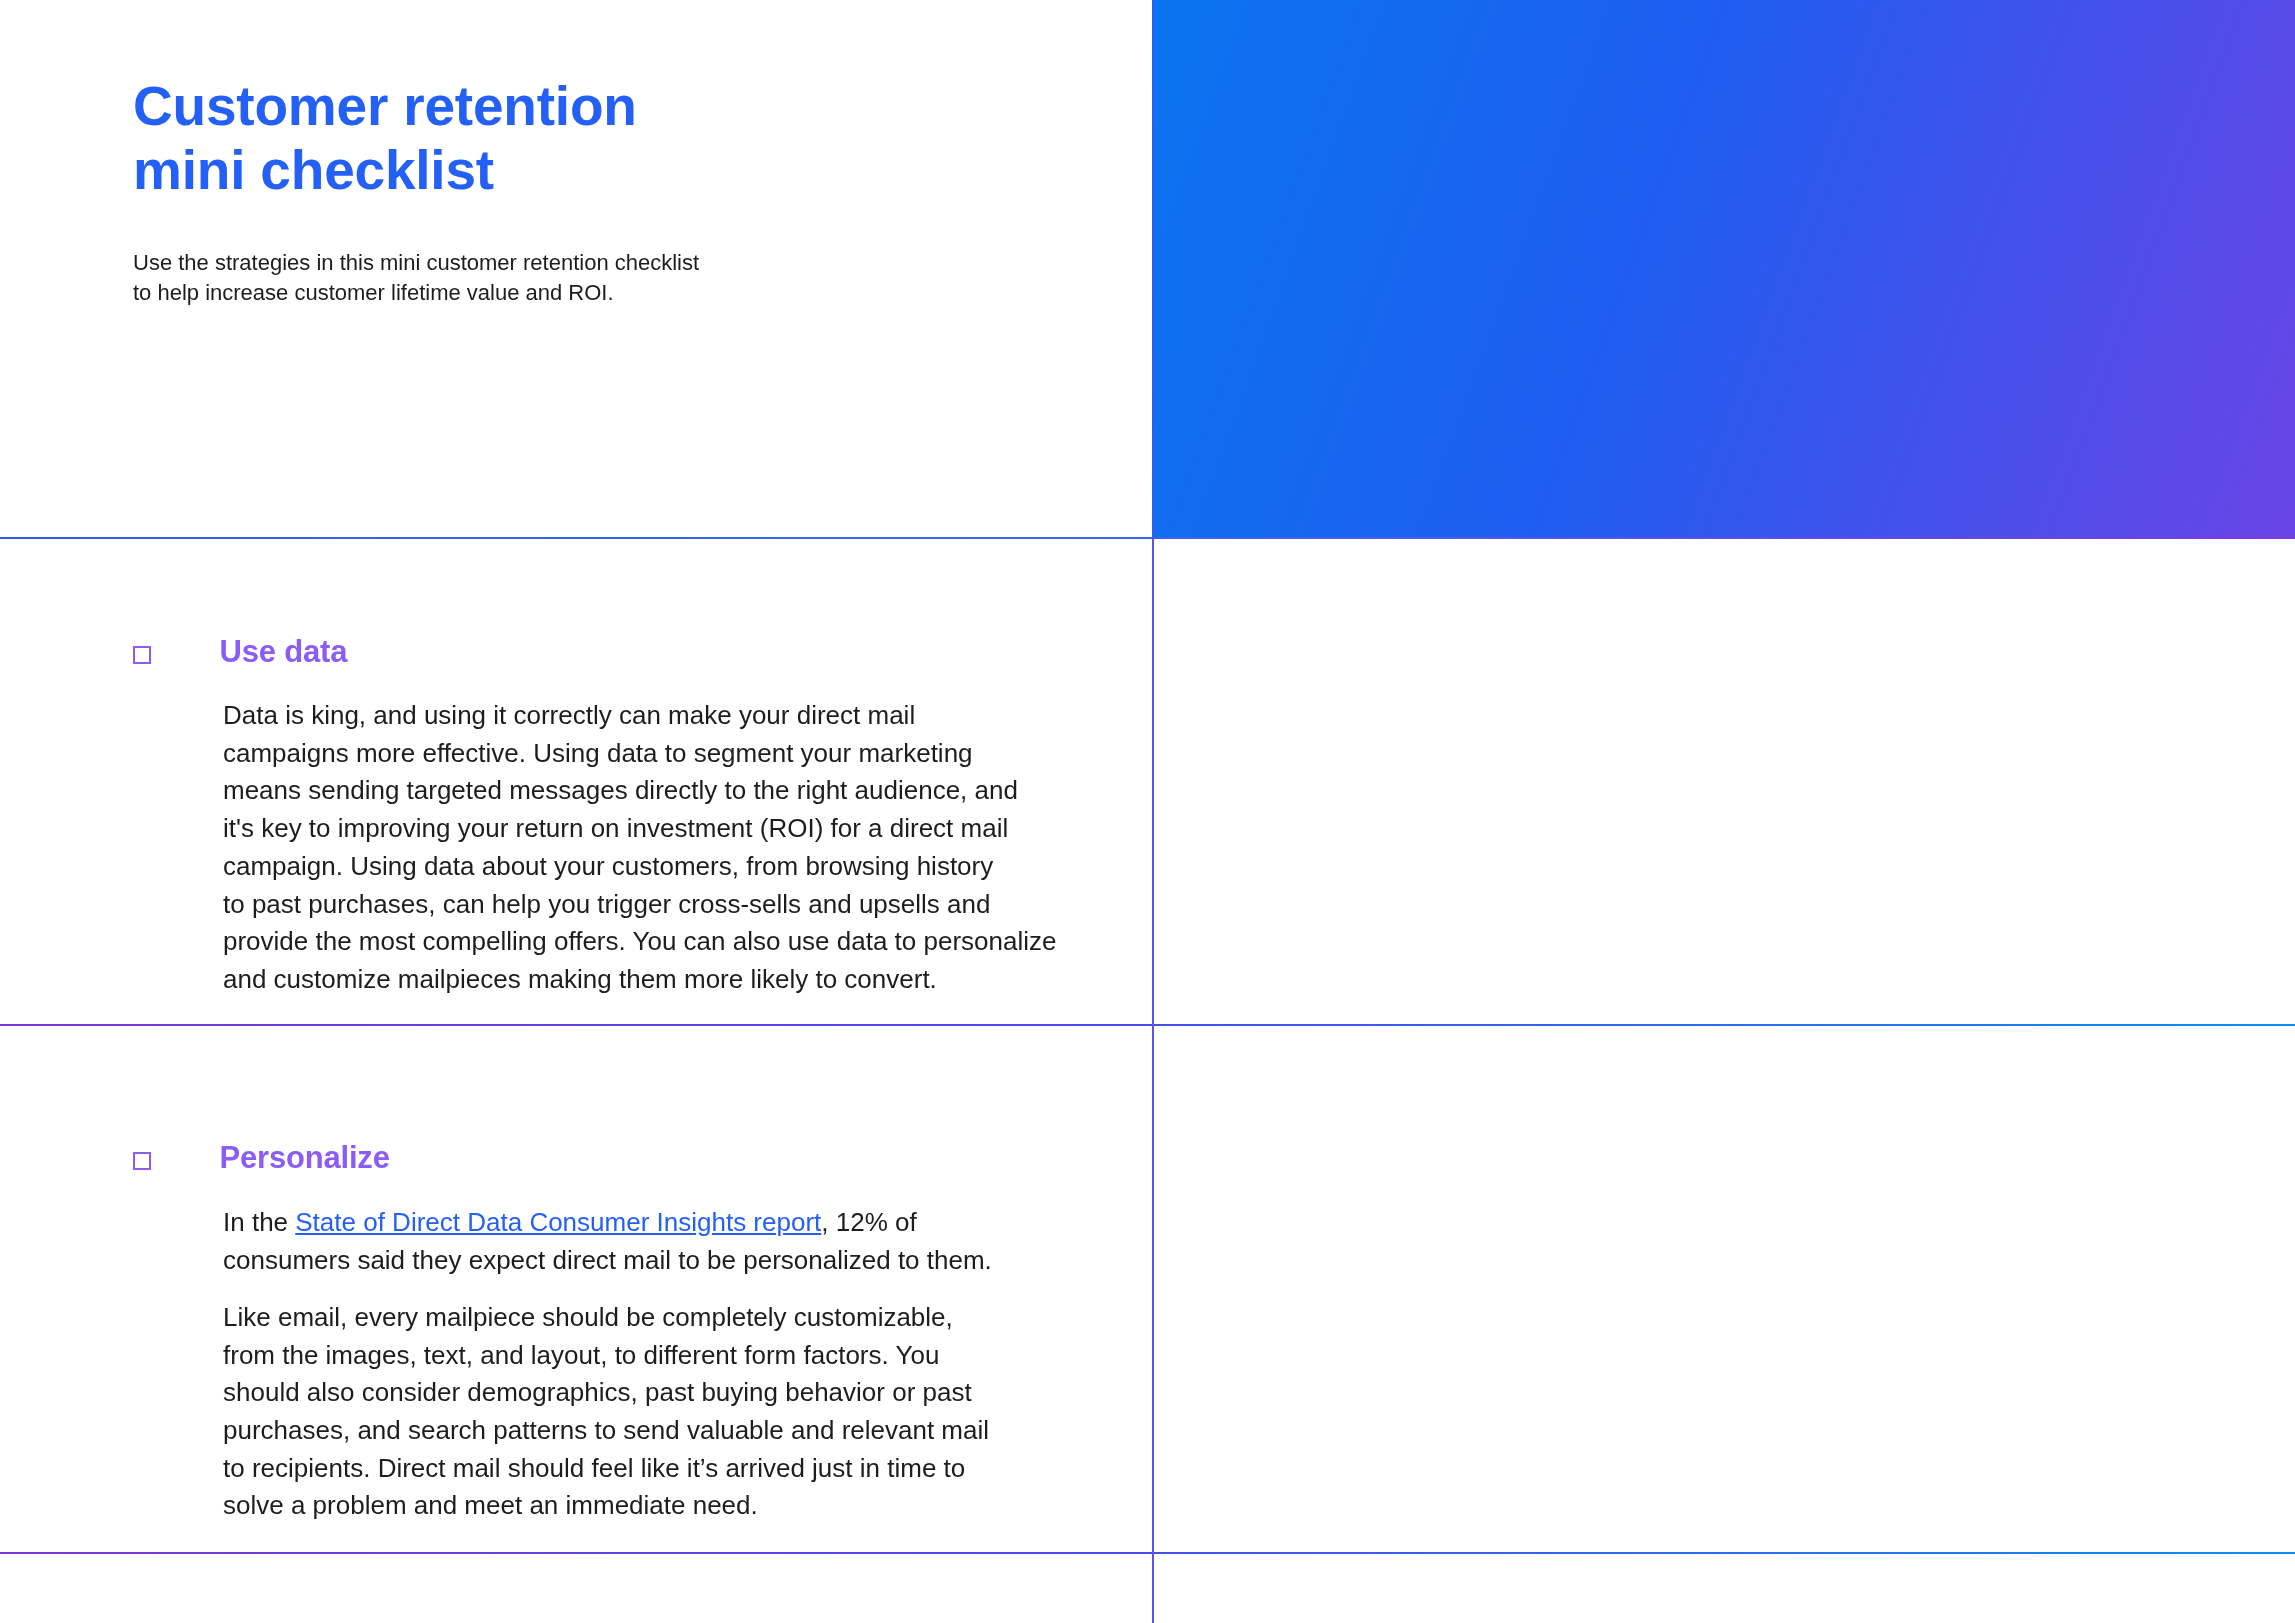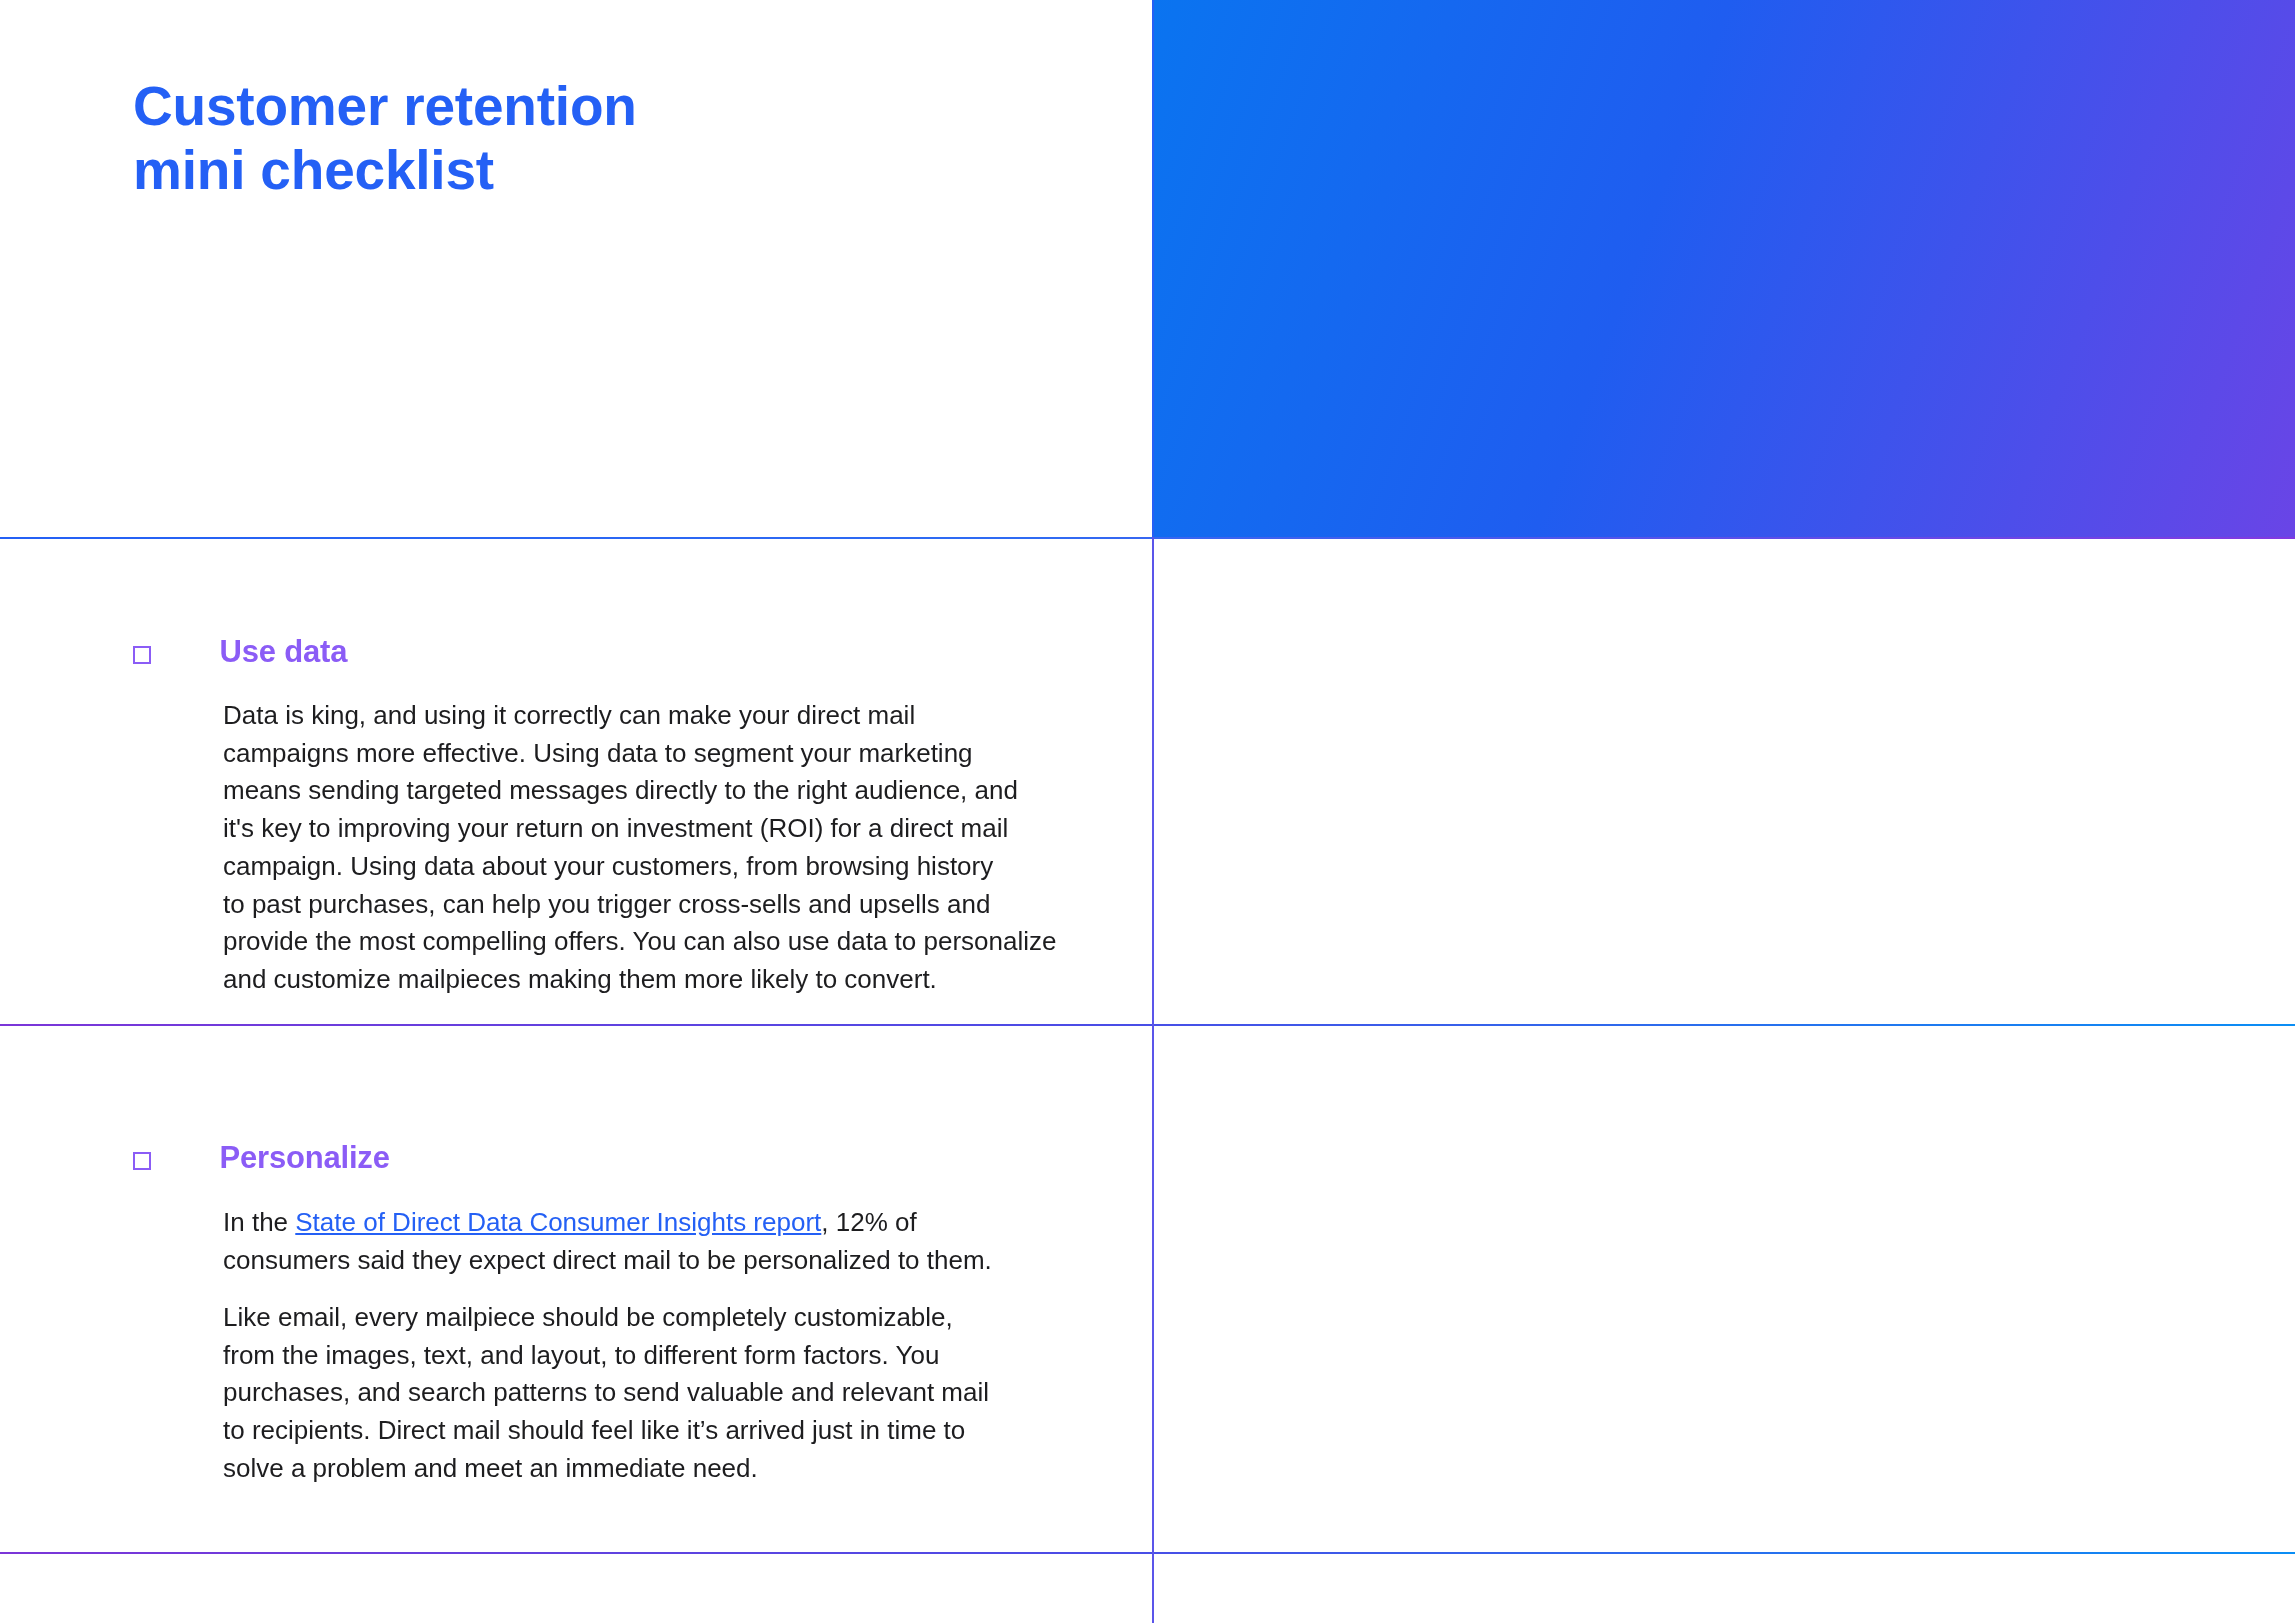--- a/index.html
+++ b/index.html
@@ -137,20 +137,24 @@
 </head>
 <body>
 
 <div class="page">
 
   <div class="cell cell-intro">
     <h1 class="title">
       <span class="line">Customer retention</span>
       <span class="line">mini checklist</span>
     </h1>
+    <div class="intro-text">
+      <span class="line">Use the strategies in this mini customer retention checklist</span>
+      <span class="line">to help increase customer lifetime value and ROI.</span>
+    </div>
   </div>
 
   <div class="cell hero">
     
   </div>
 
   <div class="cell block b-use-data">
     <div class="block-head">
       <span class="checkbox"></span>
       <h2 class="block-title">Use data</h2>
@@ -180,20 +184,21 @@
       <h2 class="block-title">Personalize</h2>
     </div>
     <div class="block-body">
       <p>
         <span>In the </span><a class="inline-link" href="#">State of Direct Data Consumer Insights report</a><span>, 12% of</span>
         <span class="line">consumers said they expect direct mail to be personalized to them.</span>
       </p>
       <p>
         <span class="line">Like email, every mailpiece should be completely customizable,</span>
         <span class="line">from the images, text, and layout, to different form factors. You</span>
+        <span class="line">should also consider demographics, past buying behavior or past</span>
         <span class="line">purchases, and search patterns to send valuable and relevant mail</span>
         <span class="line">to recipients. Direct mail should feel like it’s arrived just in time to</span>
         <span class="line">solve a problem and meet an immediate need.</span>
       </p>
     </div>
   </div>
 
   <div class="cell block b-track">
     
     

